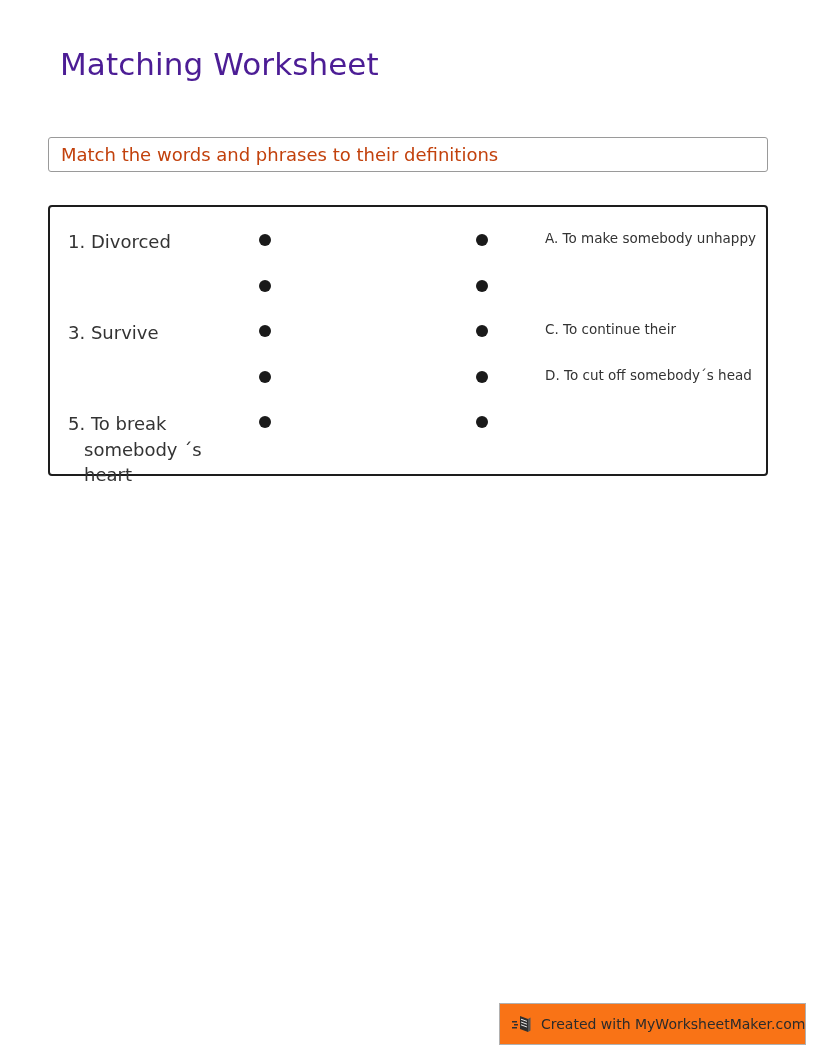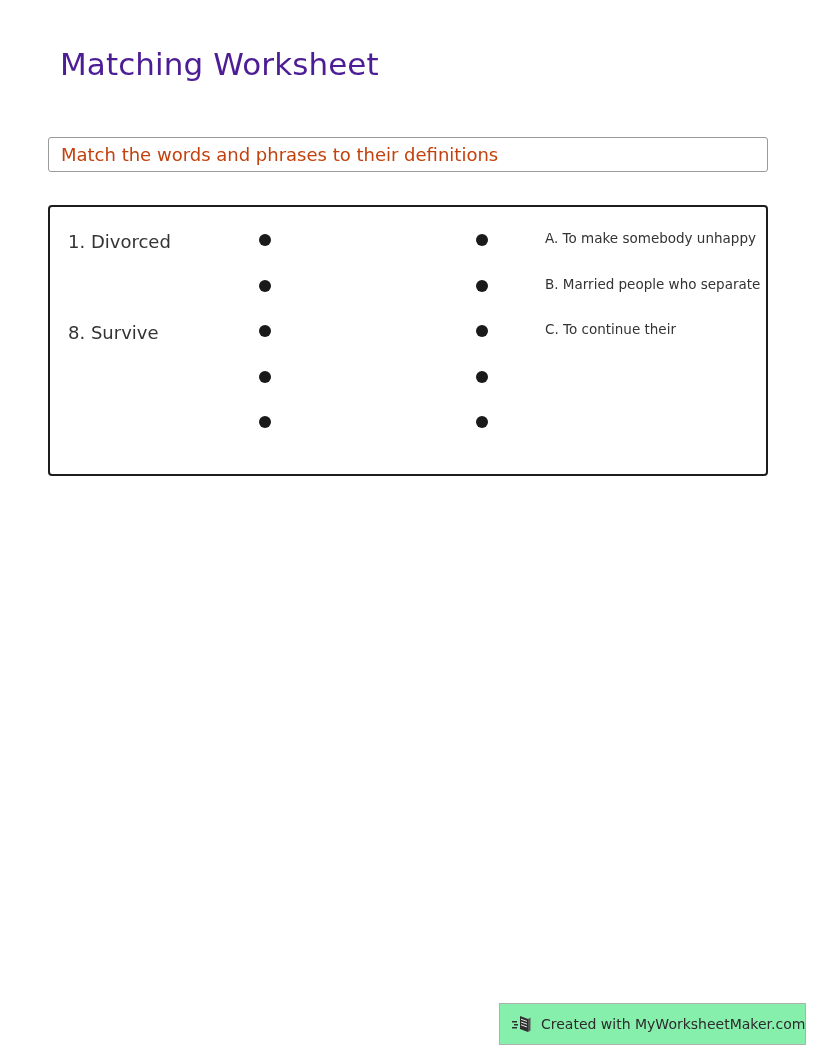--- a/index.html
+++ b/index.html
@@ -126,21 +126,21 @@
 
   
   .footer-badge {
     position: absolute;
     left: 499px;
     top: 1003px;
     width: 307px;
     height: 42px;
     box-sizing: border-box;
     border: 1px solid #b0b0b0;
-    background: #86efac;
+    background: #f97316;
     display: flex;
     align-items: center;
     padding-left: 11px;
   }
   .brand-logo {
     width: 22px;
     height: 22px;
     flex: 0 0 22px;
     margin-right: 8px;
   }
@@ -169,39 +169,42 @@
           </div>
           <div class="dot dot-left"></div>
           <div class="dot dot-right"></div>
           <div class="right-cell">
             <span class="def-text">A. To make somebody unhappy</span>
           </div>
         </div>
         <div class="match-row">
           <div class="dot dot-left"></div>
           <div class="dot dot-right"></div>
-          <div class="right-cell">
-            <span class="def-text">B. Married people who separate</span>
-          </div>
         </div>
         <div class="match-row">
           <div class="left-cell">
-            <span class="item-text">8. Survive</span>
+            <span class="item-text">3. Survive</span>
           </div>
           <div class="dot dot-left"></div>
           <div class="dot dot-right"></div>
           <div class="right-cell">
             <span class="def-text">C. To continue their</span>
           </div>
         </div>
         <div class="match-row">
           <div class="dot dot-left"></div>
           <div class="dot dot-right"></div>
-        </div>
-        <div class="match-row">
+          <div class="right-cell">
+            <span class="def-text">D. To cut off somebody´s head</span>
+          </div>
+        </div>
+        <div class="match-row">
+          <div class="left-cell">
+            <span class="item-text">5. To break somebody ´s heart</span>
+          </div>
           <div class="dot dot-left"></div>
           <div class="dot dot-right"></div>
         </div>
       </div>
   </div>
 
   <div class="footer-badge">
     <svg class="brand-logo" viewBox="0 0 22 22">
       <g fill="#2f2f2f">
         <rect x="1" y="8" width="5" height="1.5"></rect>

